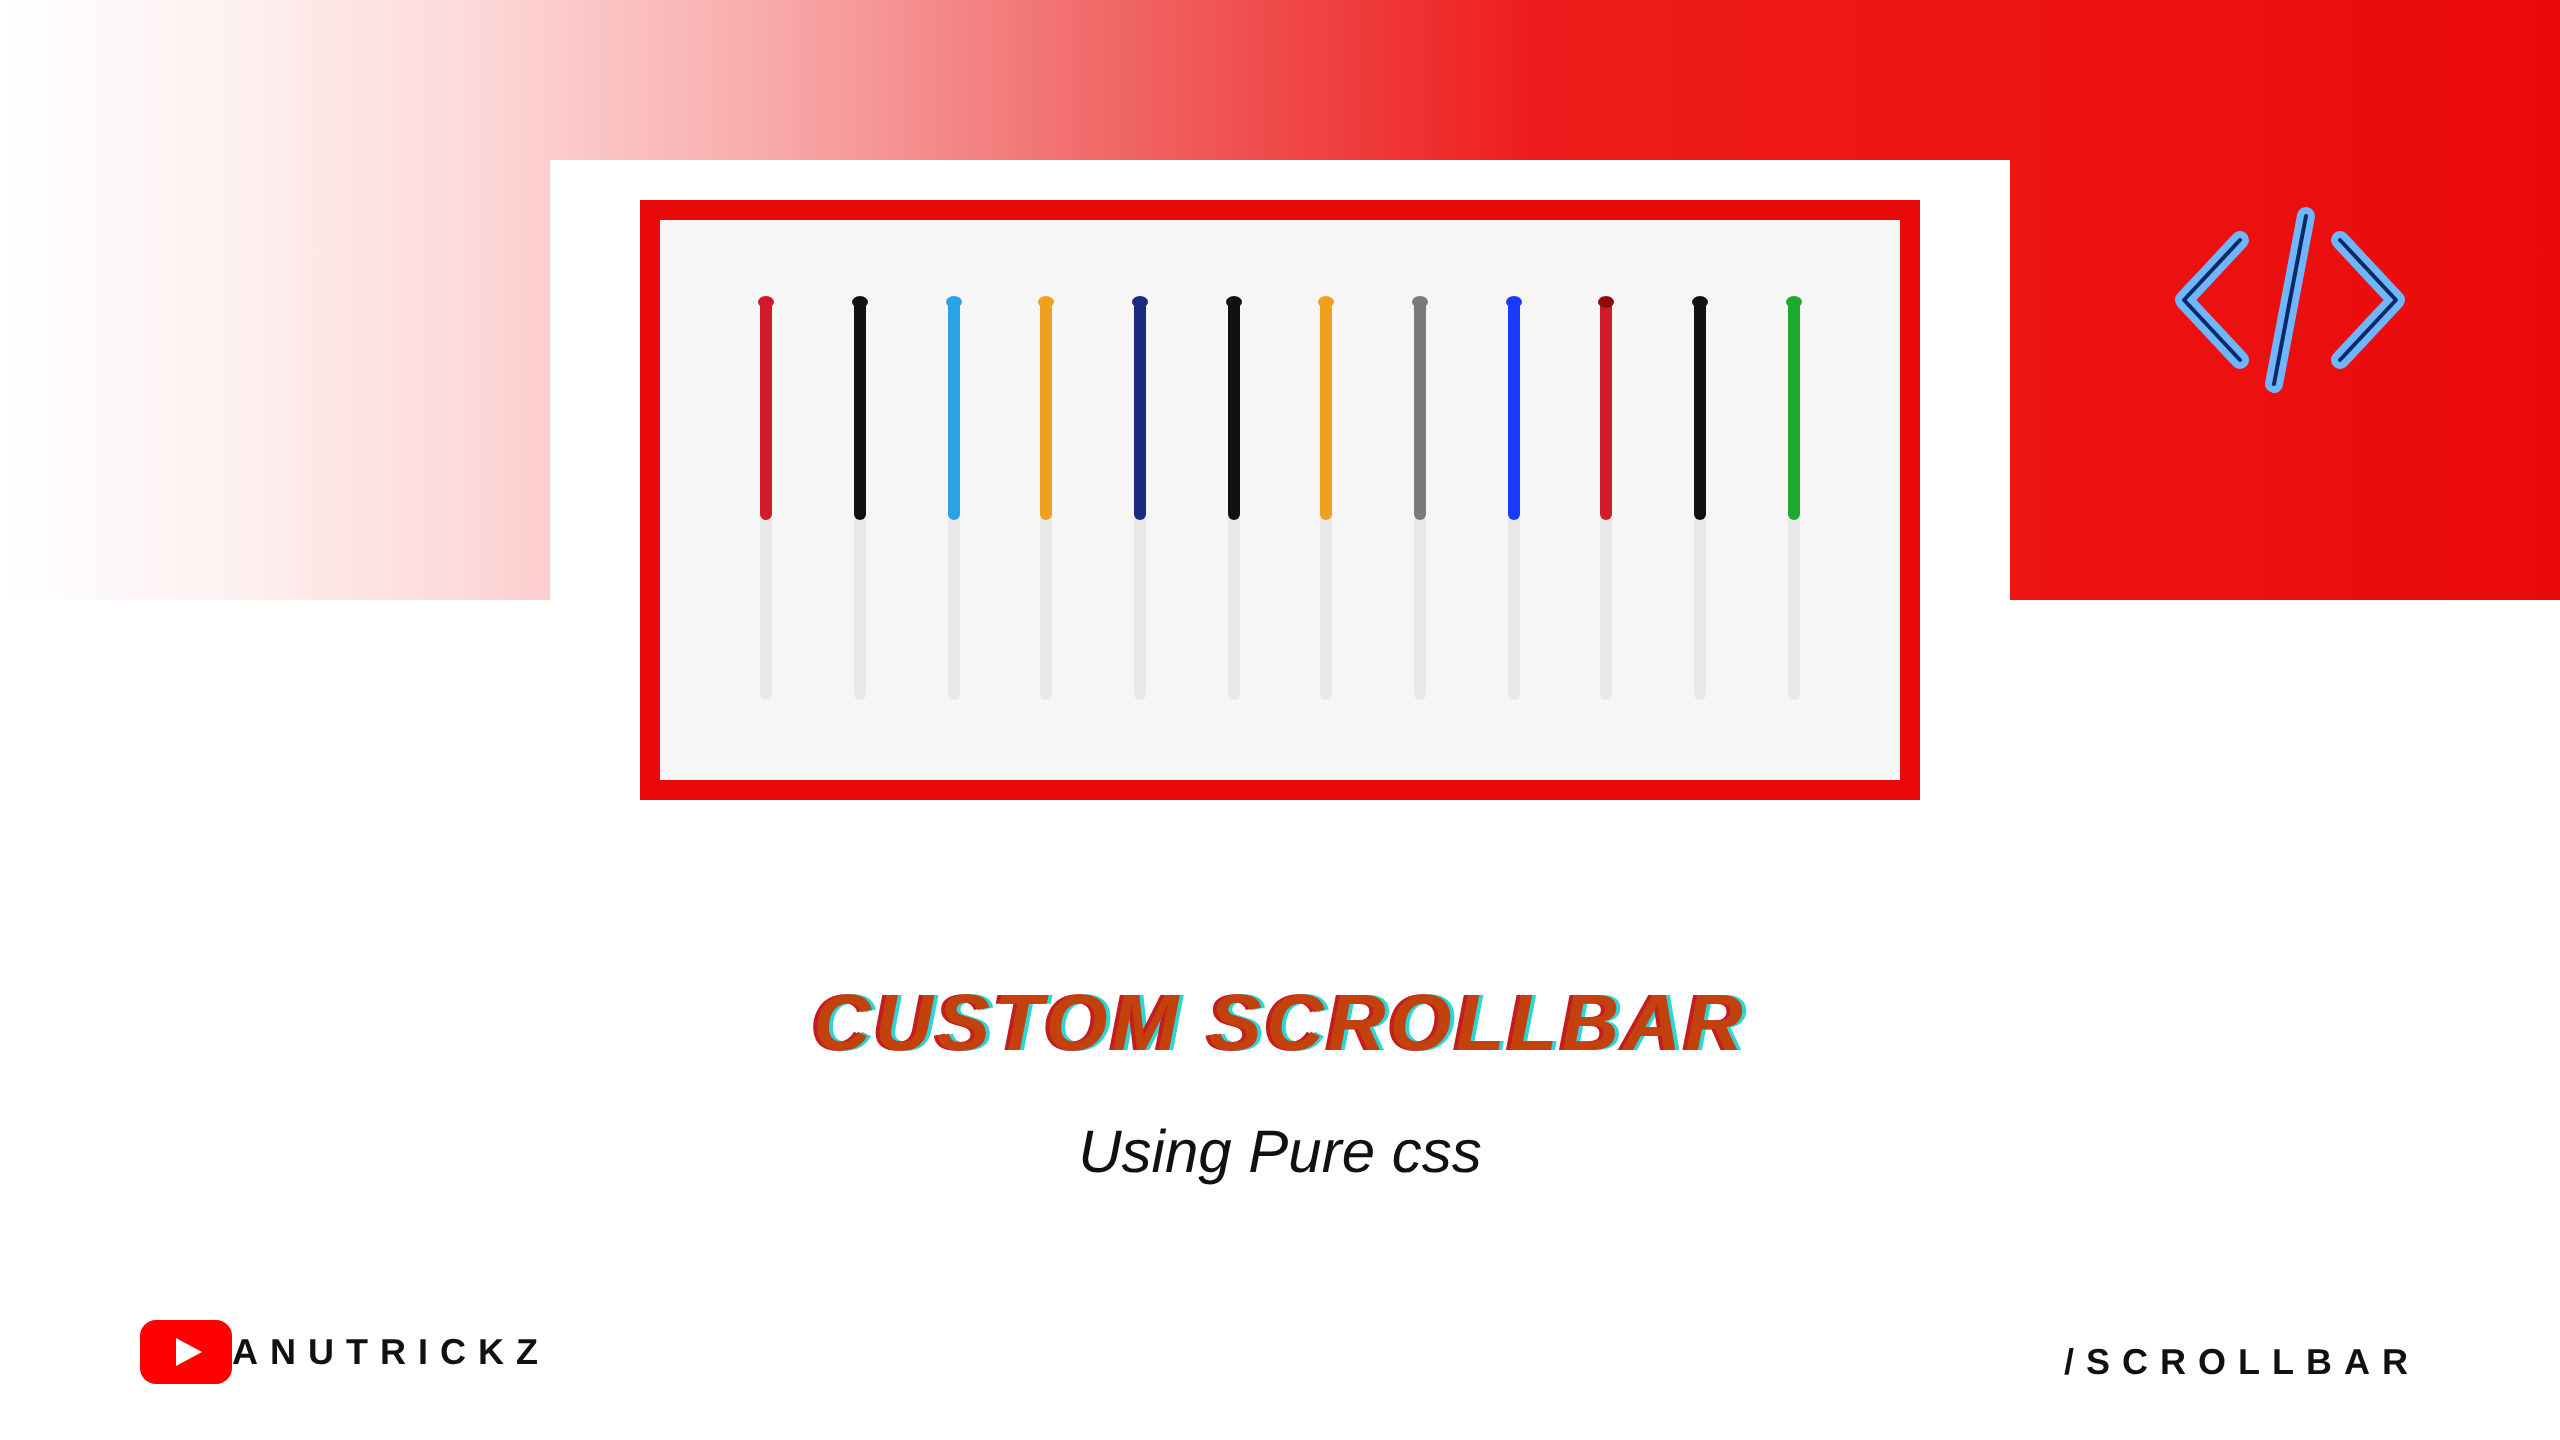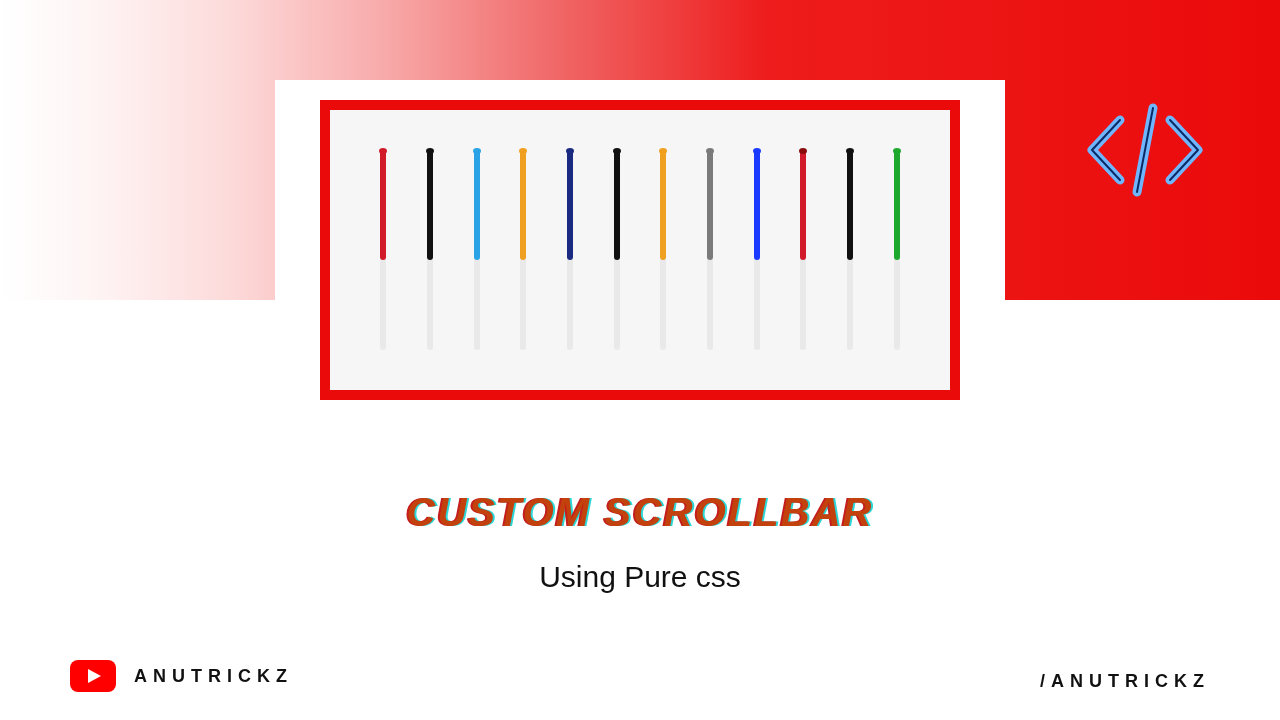--- a/index.html
+++ b/index.html
@@ -88,28 +88,28 @@
     text-shadow: -2px 0 0 #c41d1d, 2px 0 0 #2bd6d6;
   }
   .subtitle {
     position: absolute;
     top: 560px;
     left: 0; right: 0;
     text-align: center;
     font-size: 30px;
     color: #111;
     z-index: 3;
+    font-style: italic;
   }
   .footer-left {
     position: absolute;
     bottom: 28px;
     left: 70px;
     display: flex;
     align-items: center;
-    gap: 18px;
     z-index: 3;
   }
   .footer-left .label {
     font-weight: 900;
     letter-spacing: 6px;
     font-size: 18px;
     color: #111;
   }
   .yt-icon svg { display: block; }
   .footer-right {
@@ -204,13 +204,13 @@
 <div class="footer-left">
   <span class="yt-icon">
     <svg width="46" height="32" viewBox="0 0 46 32">
       <rect x="0" y="0" width="46" height="32" rx="8" fill="#ff0000"></rect>
       <polygon points="18,9 18,23 31,16" fill="#fff"></polygon>
     </svg>
   </span>
   <span class="label">ANUTRICKZ</span>
 </div>
 
-<div class="footer-right">/ANUTRICKZ</div>
+<div class="footer-right">/SCROLLBAR</div>
 
 </body></html>

